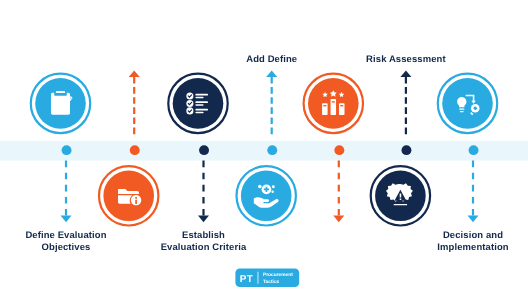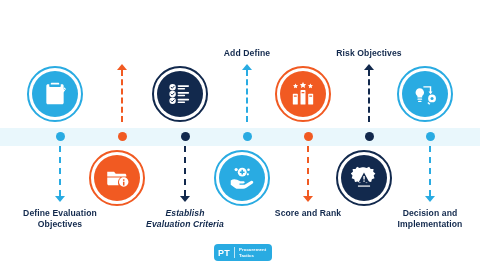--- a/index.html
+++ b/index.html
@@ -217,25 +217,24 @@
     <span class="line"></span>
     <span class="arrow up"></span>
   </div>
   <div class="conn c-cyan" style="left:429px;top:146px;height:50px;">
     <span class="line"></span>
     <span class="arrow down"></span>
   </div>
 
   <div class="label" style="left:-10px;top:208px;width:140px;">Define Evaluation
 Objectives</div>
-  <div class="label" style="left:115px;top:208px;width:140px;font-style:italic;">Establish
+  <div class="label" style="left:115px;top:208px;width:140px;">Establish
 Evaluation Criteria</div>
   <div class="label" style="left:177px;top:48px;width:140px;">Add Define</div>
-  <div class="label" style="left:238px;top:208px;width:140px;">Score and Rank</div>
-  <div class="label" style="left:299px;top:48px;width:140px;">Risk Objectives</div>
+  <div class="label" style="left:299px;top:48px;width:140px;">Risk Assessment</div>
   <div class="label" style="left:360px;top:208px;width:140px;">Decision and
 Implementation</div>
 
   <div class="logo">
     <span class="pt">PT</span>
     <span class="div"></span>
     <span class="wm">Procurement
 Tactics</span>
   </div>
 

